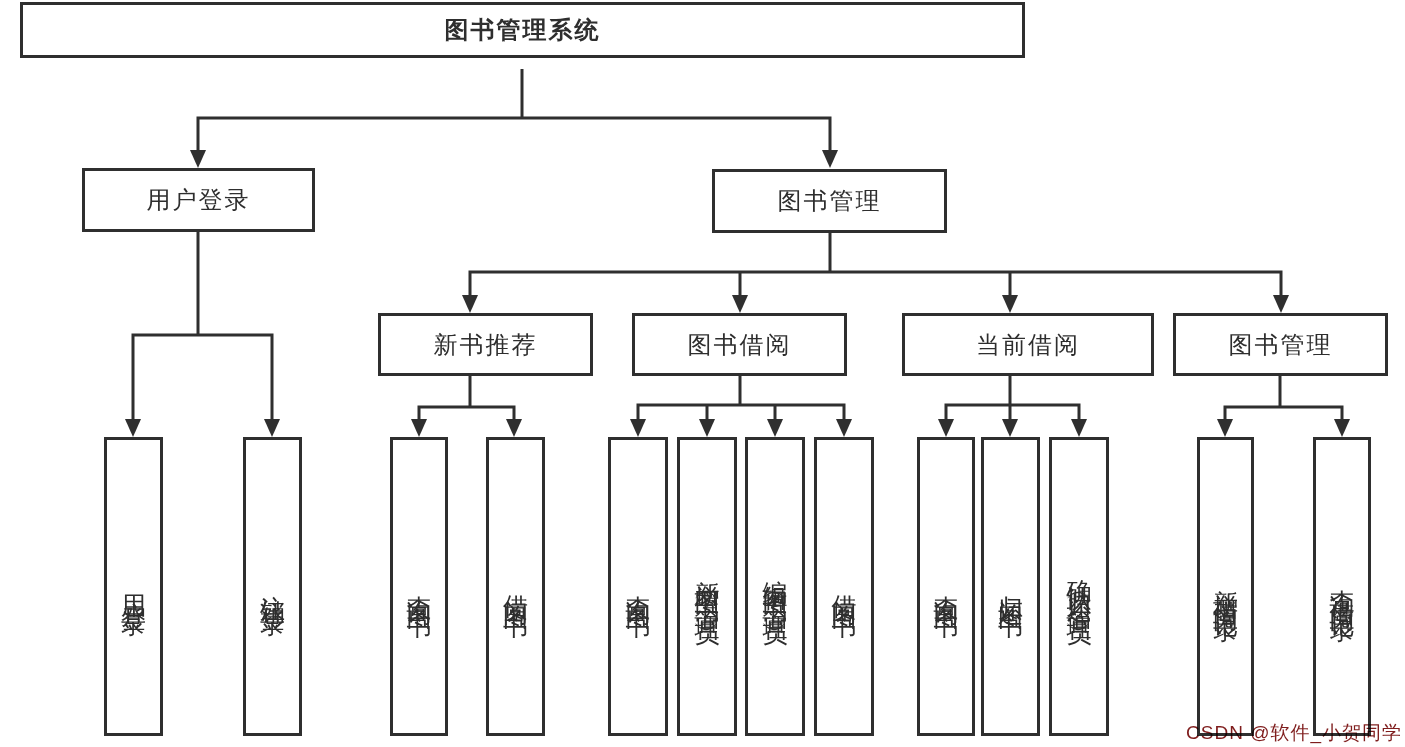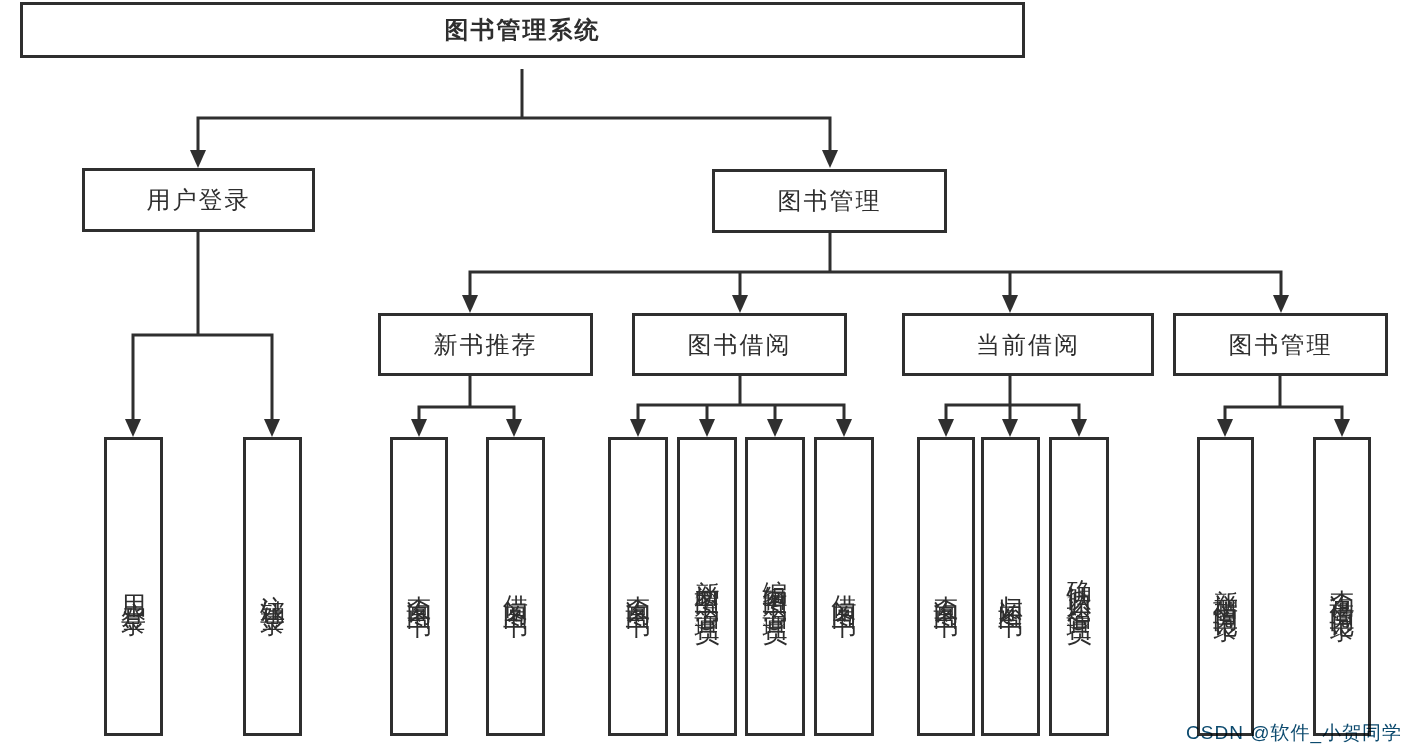--- a/index.html
+++ b/index.html
@@ -38,21 +38,21 @@
     font-size: 25px;
     letter-spacing: 6px;
     line-height: 1;
   }
   .watermark {
     position: absolute;
     right: 3px;
     bottom: 1px;
     font-size: 19px;
     letter-spacing: 1px;
-    color: #0c4a6e;
+    color: #7f1d1d;
     mix-blend-mode: multiply;
     white-space: nowrap;
     z-index: 10;
   }
 </style>
 </head>
 <body>
 
 <div class="canvas">
 

